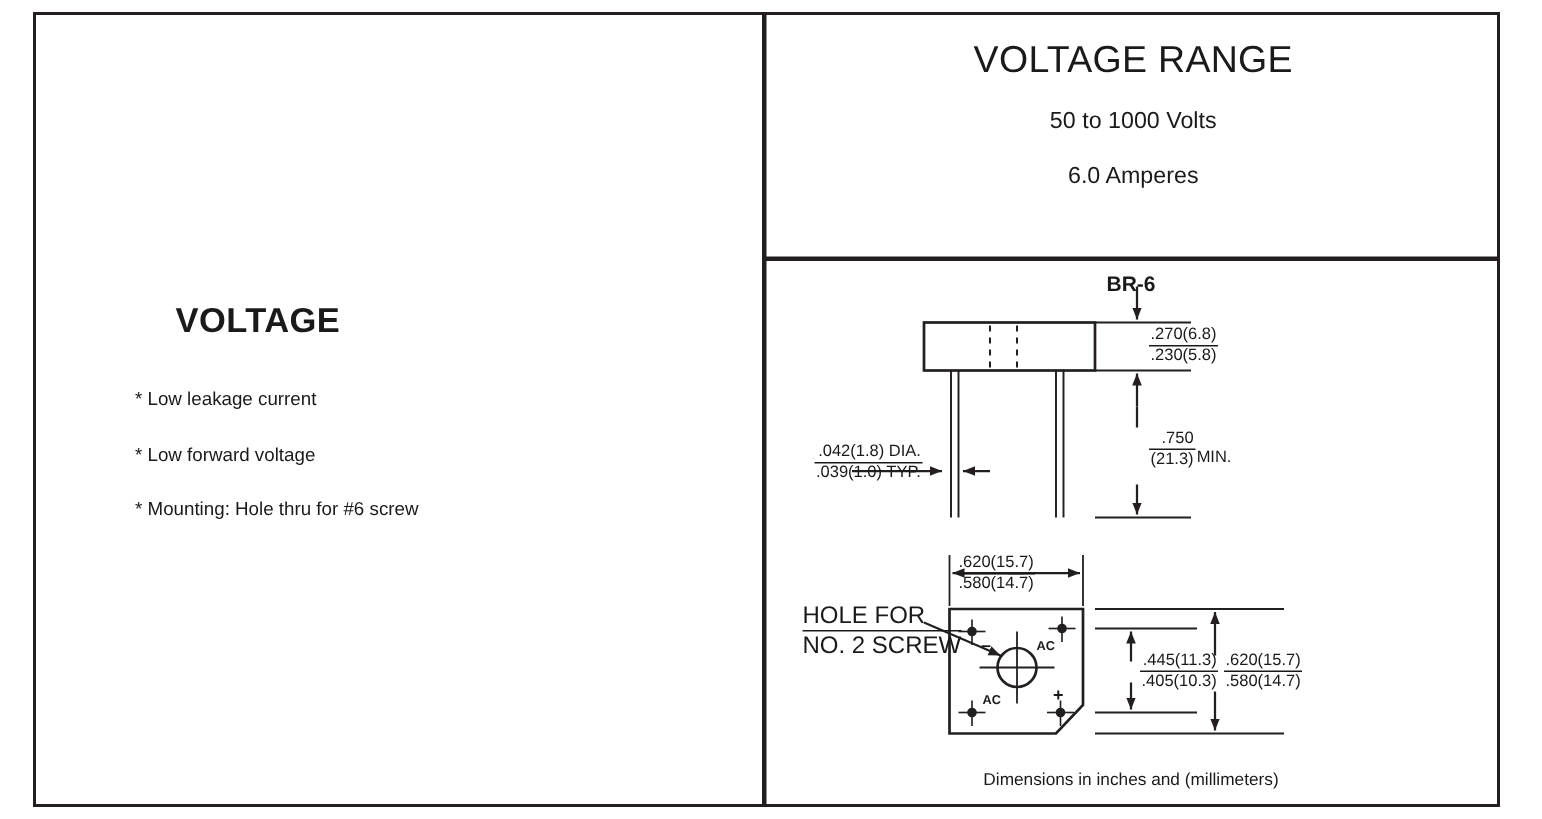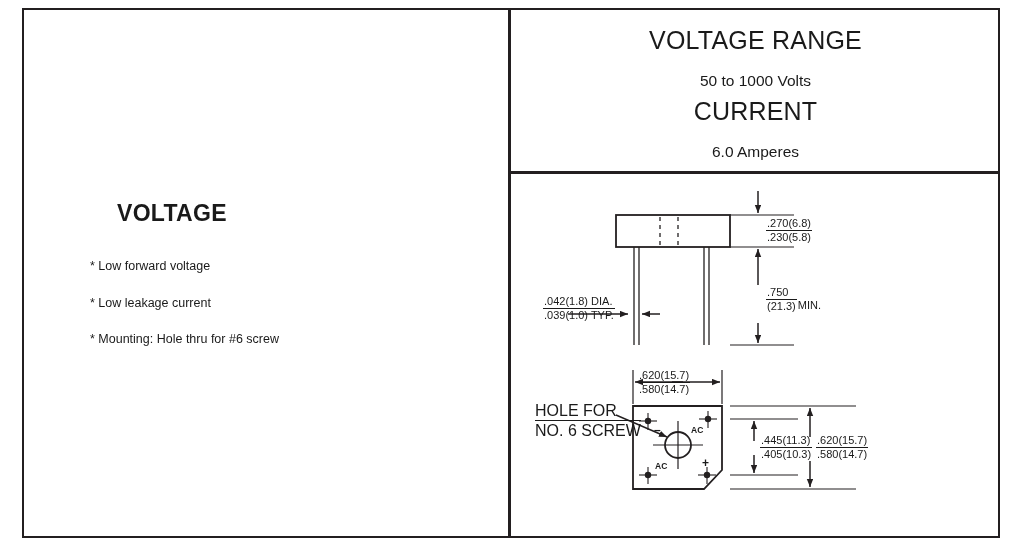--- a/index.html
+++ b/index.html
@@ -136,20 +136,21 @@
     font-size: 11.5px;
   }
 
   
   .dim {
     position: absolute;
     font-size: 11px;
     line-height: 1.18;
     white-space: nowrap;
     color: #1a1a1a;
+    text-align: right;
   }
   .dim .top { display: block; border-bottom: 1.2px solid #1a1a1a; padding: 0 1px; }
   .dim .bot { display: block; padding: 0 1px; }
   .dim.inline-suffix { display: flex; align-items: center; }
   .dim .stack { display: inline-block; }
   .dim .suffix { font-size: 11px; padding-left: 1px; align-self: flex-end; padding-bottom: 1px; }
 
   .callout {
     position: absolute;
     font-size: 16px;
@@ -178,35 +179,35 @@
 
 <div id="root">
 
   <div class="frame"></div>
   <div class="v-divider"></div>
   <div class="h-divider"></div>
 
   <div class="features">
     <div class="features-title">VOLTAGE</div>
     <div class="features-list">
+      <div class="feature-item">* Low leakage current</div>
       <div class="feature-item">* Low forward voltage</div>
-      <div class="feature-item">* Low leakage current</div>
       <div class="feature-item">* Mounting: Hole thru for #6 screw</div>
     </div>
   </div>
 
   <div class="ratings">
     <div class="rating-head">VOLTAGE RANGE</div>
     <div class="rating-sub">50 to 1000 Volts</div>
-    <div class="rating-head second">CURRENT</div>
     <div class="rating-sub">6.0 Amperes</div>
   </div>
 
   <div class="drawing">
 
+    <div class="pkg-title">BR-6</div>
 
     <svg width="492" height="365" viewBox="0 0 492 365">
       <defs>
         <marker id="ah" markerWidth="9" markerHeight="9" refX="8" refY="3.2" orient="auto" markerUnits="userSpaceOnUse">
           <path d="M0,0 L8,3.2 L0,6.4 z" fill="#231f20"></path>
         </marker>
         <marker id="ahr" markerWidth="9" markerHeight="9" refX="1" refY="3.2" orient="auto-start-reverse" markerUnits="userSpaceOnUse">
           <path d="M8,0 L0,3.2 L8,6.4 z" fill="#231f20"></path>
         </marker>
       </defs>
@@ -296,33 +297,34 @@
       <span class="suffix">MIN.</span>
     </div>
 
     <div class="dim" style="left:130px; top:196px;">
       <span class="top">.620(15.7)</span>
       <span class="bot">.580(14.7)</span>
     </div>
 
     <div class="callout" style="left:27px; top:228px;">
       <span class="l1">HOLE FOR</span>
-      <span class="l2">NO. 6 SCREW</span>
+      <span class="l2">NO. 2 SCREW</span>
     </div>
 
     <div class="dim" style="left:252px; top:261px;">
       <span class="top">.445(11.3)</span>
       <span class="bot">.405(10.3)</span>
     </div>
 
     <div class="dim" style="left:308px; top:261px;">
       <span class="top">.620(15.7)</span>
       <span class="bot">.580(14.7)</span>
     </div>
 
     <div class="pin-sym" style="left:146px; top:251px;">–</div>
     <div class="pin-label" style="left:183px; top:252px;">AC</div>
     <div class="pin-label" style="left:147px; top:288px;">AC</div>
     <div class="pin-sym" style="left:194px; top:284px;">+</div>
 
+    <div class="caption">Dimensions in inches and (millimeters)</div>
   </div>
 
 </div>
 
 </body></html>

